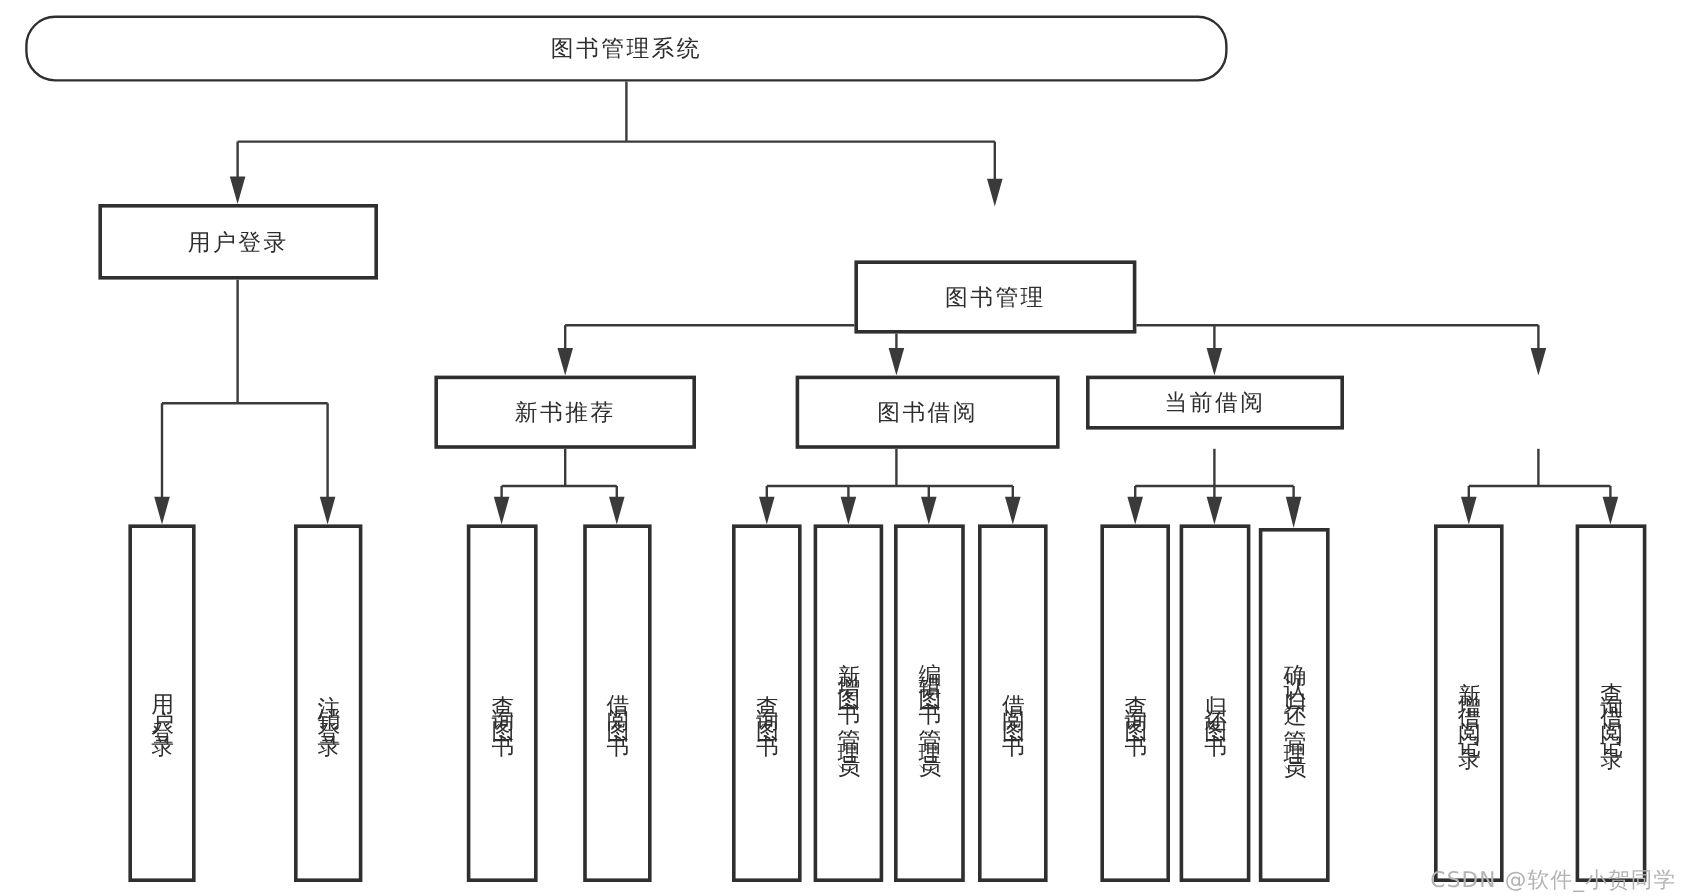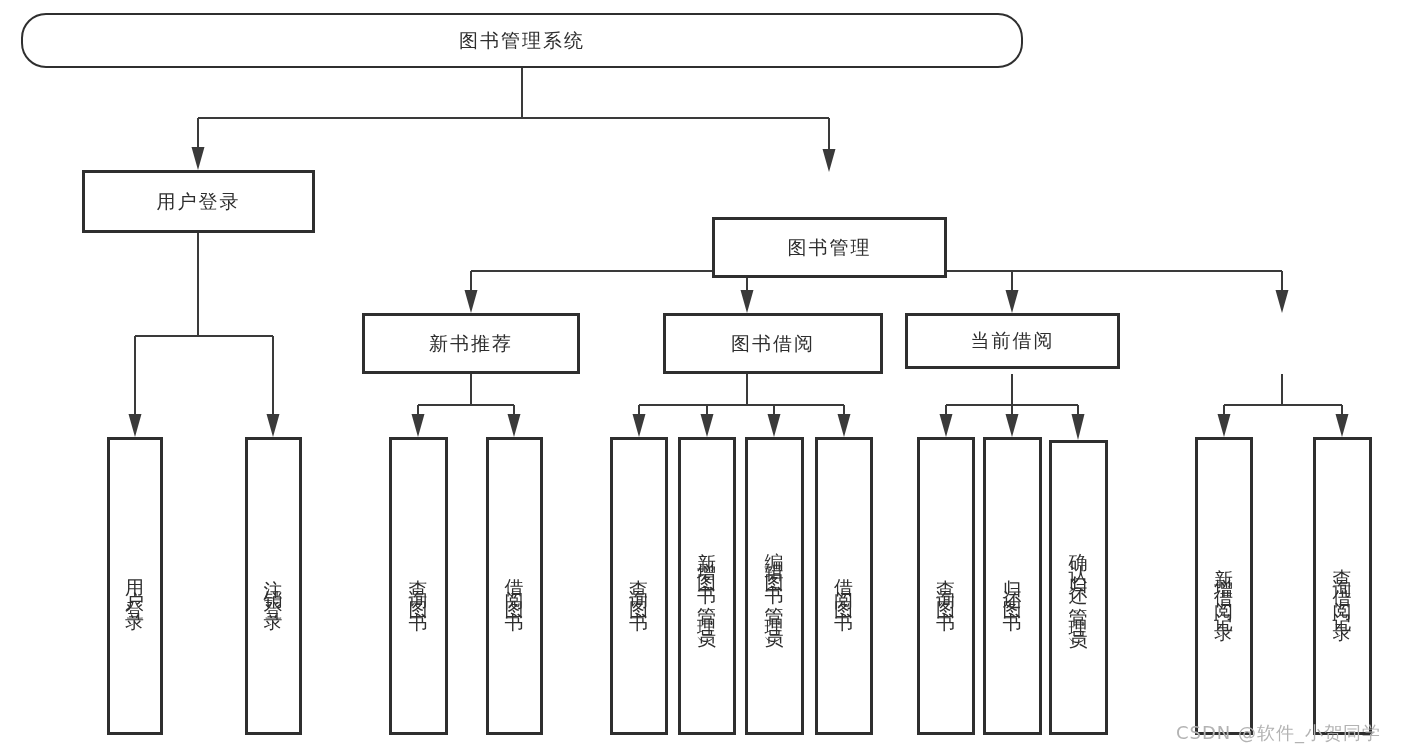--- a/index.html
+++ b/index.html
@@ -52,21 +52,21 @@
     writing-mode: vertical-rl;
     text-orientation: mixed;
     font-size: 19px;
     line-height: 1;
     letter-spacing: 11px;
     color: var(--text);
     white-space: nowrap;
   }
   .watermark {
     position: absolute;
-    right: 24px;
+    right: 8px;
     bottom: 2px;
     font-size: 18px;
     color: var(--watermark);
     letter-spacing: 1px;
     z-index: 5;
   }
 </style>
 </head>
 <body>
 
@@ -158,21 +158,21 @@
   <div class="node" style="left:712px; top:172px; width:235px; height:61px;margin-top:45px;">
     <span>图书管理</span>
   </div>
 
   <div class="node" style="left:362px; top:313px; width:218px; height:61px;">
     <span>新书推荐</span>
   </div>
   <div class="node" style="left:637px; top:313px; width:220px; height:61px;margin-left:26px;">
     <span>图书借阅</span>
   </div>
-  <div class="node" style="left:905px; top:313px; width:215px; height:56px;">
+  <div class="node" style="left:905px; top:313px; width:215px; height:45px;">
     <span>当前借阅</span>
   </div>
 
   <div class="vleaf" style="left:107px; width:56px;">
     <span class="vtext">用户登录</span>
   </div>
   <div class="vleaf" style="left:245px; width:57px;">
     <span class="vtext">注销登录</span>
   </div>
 

